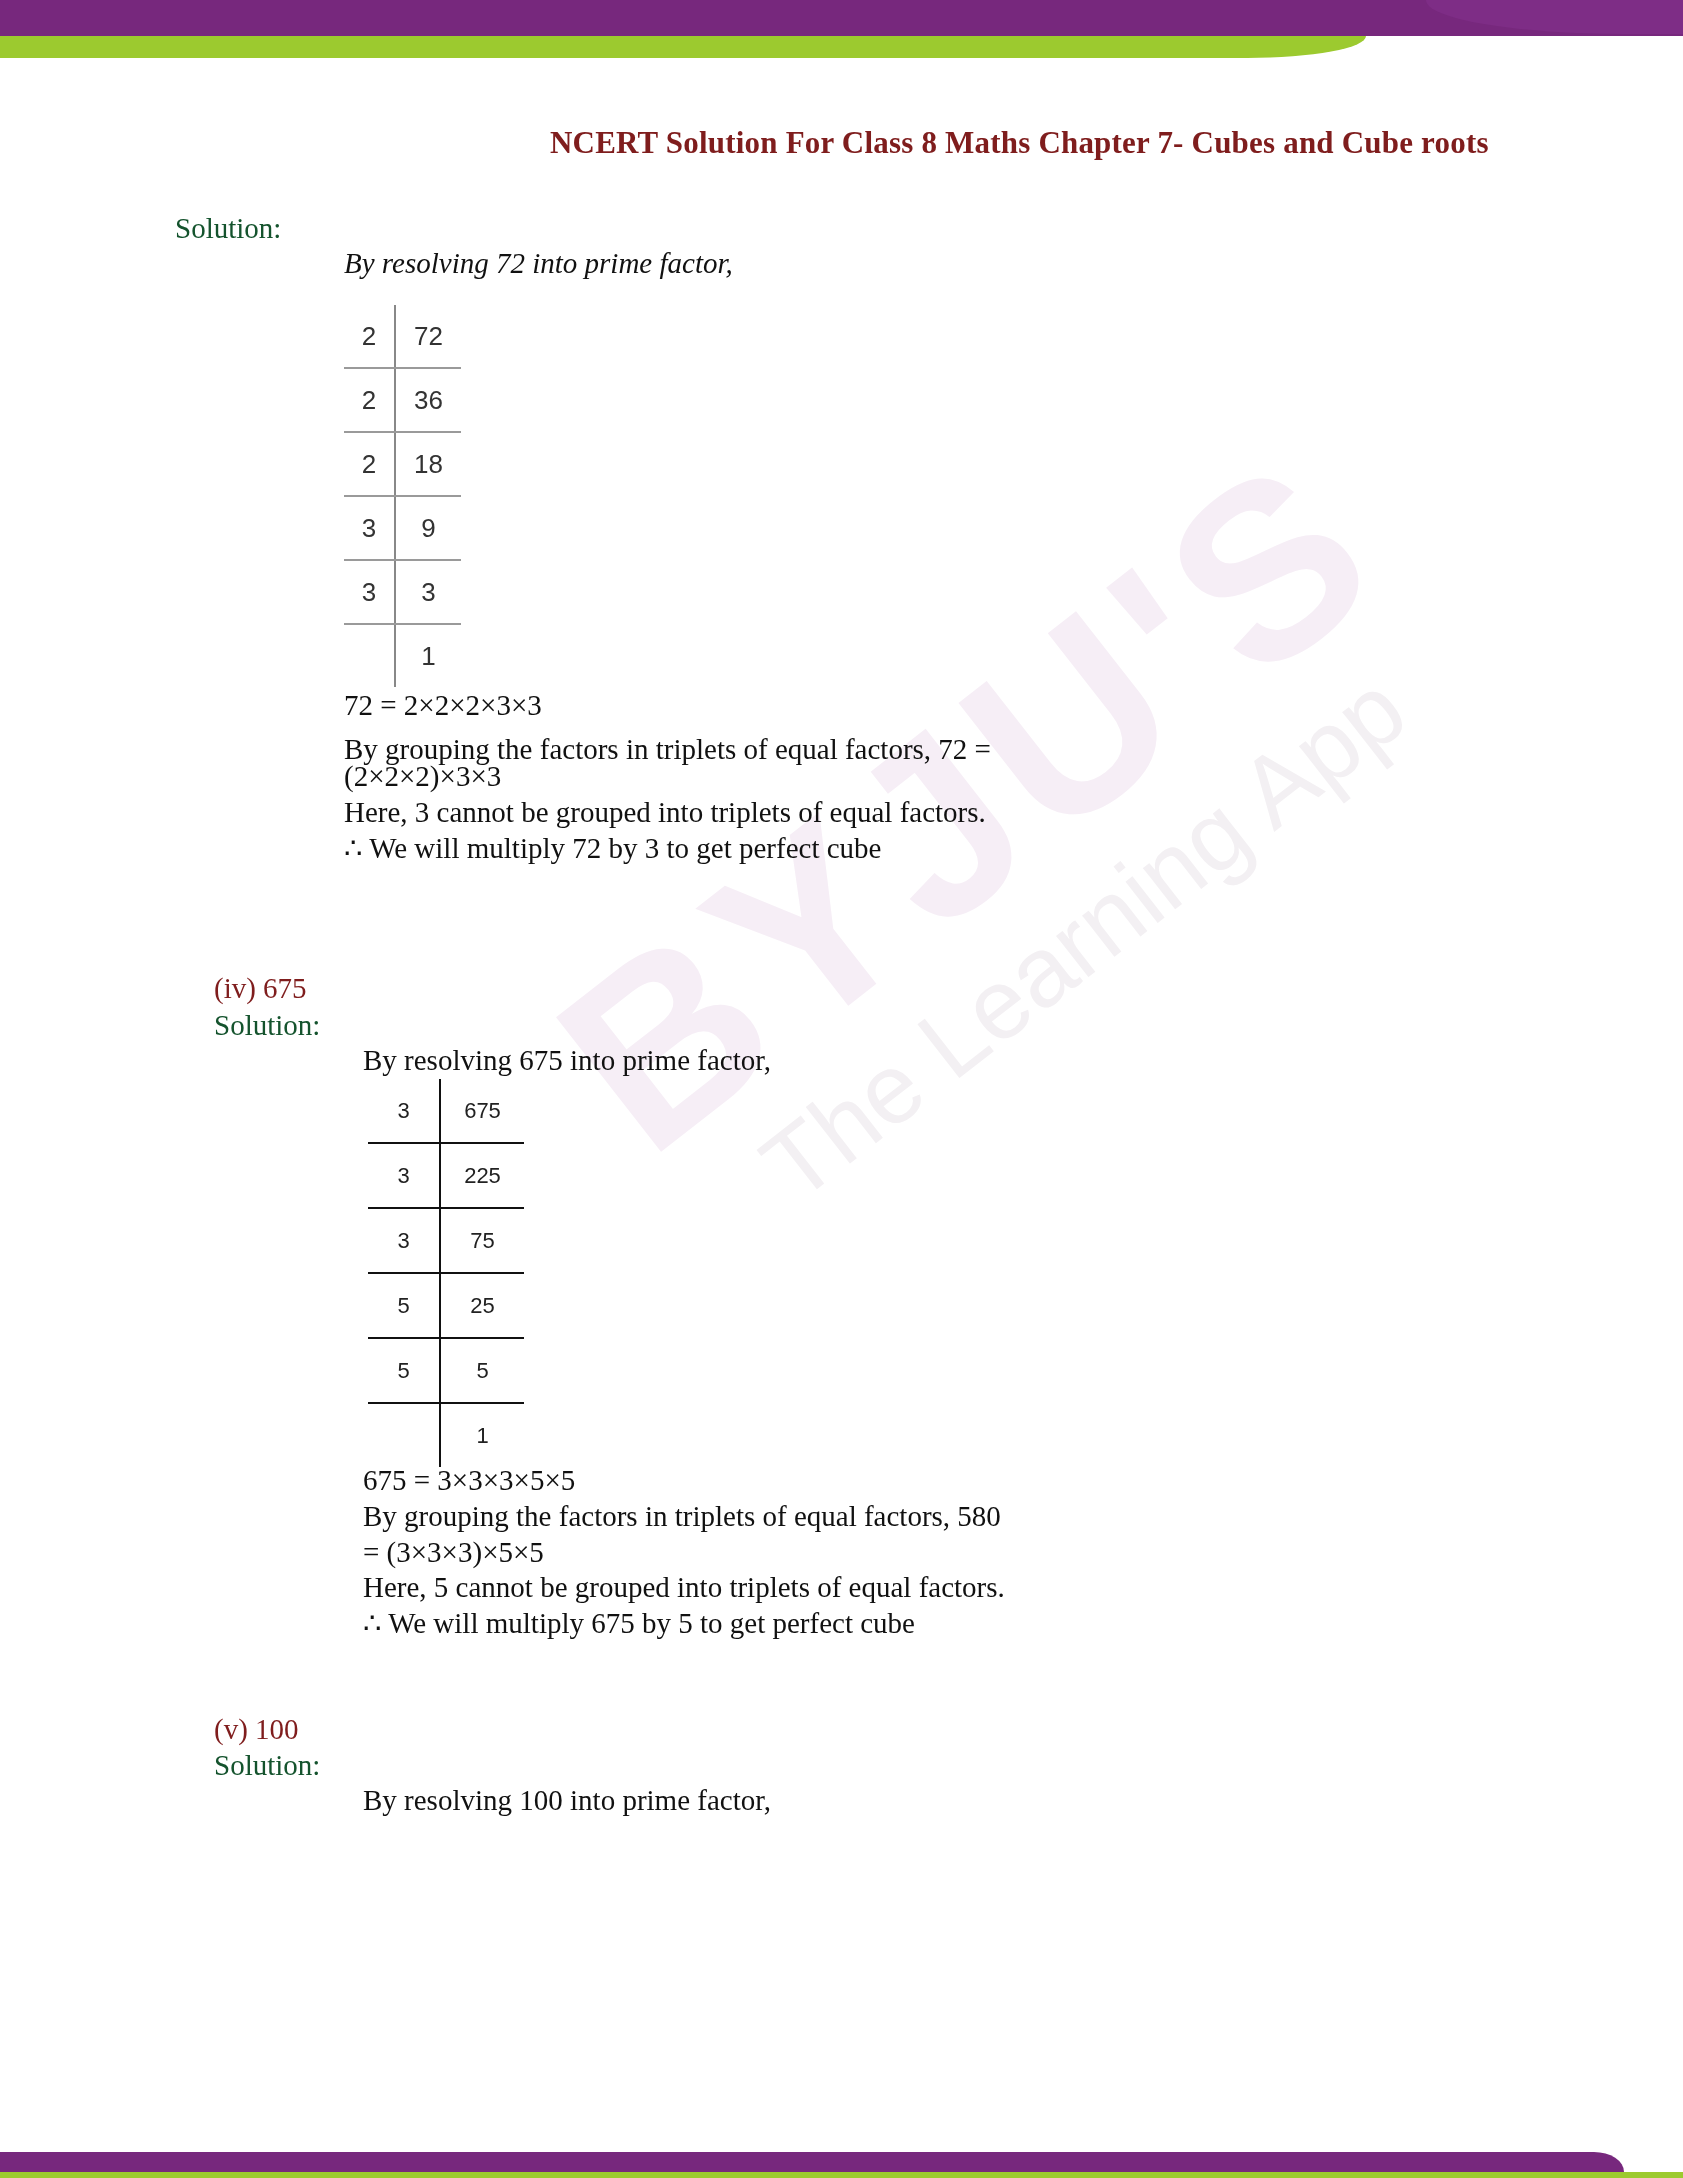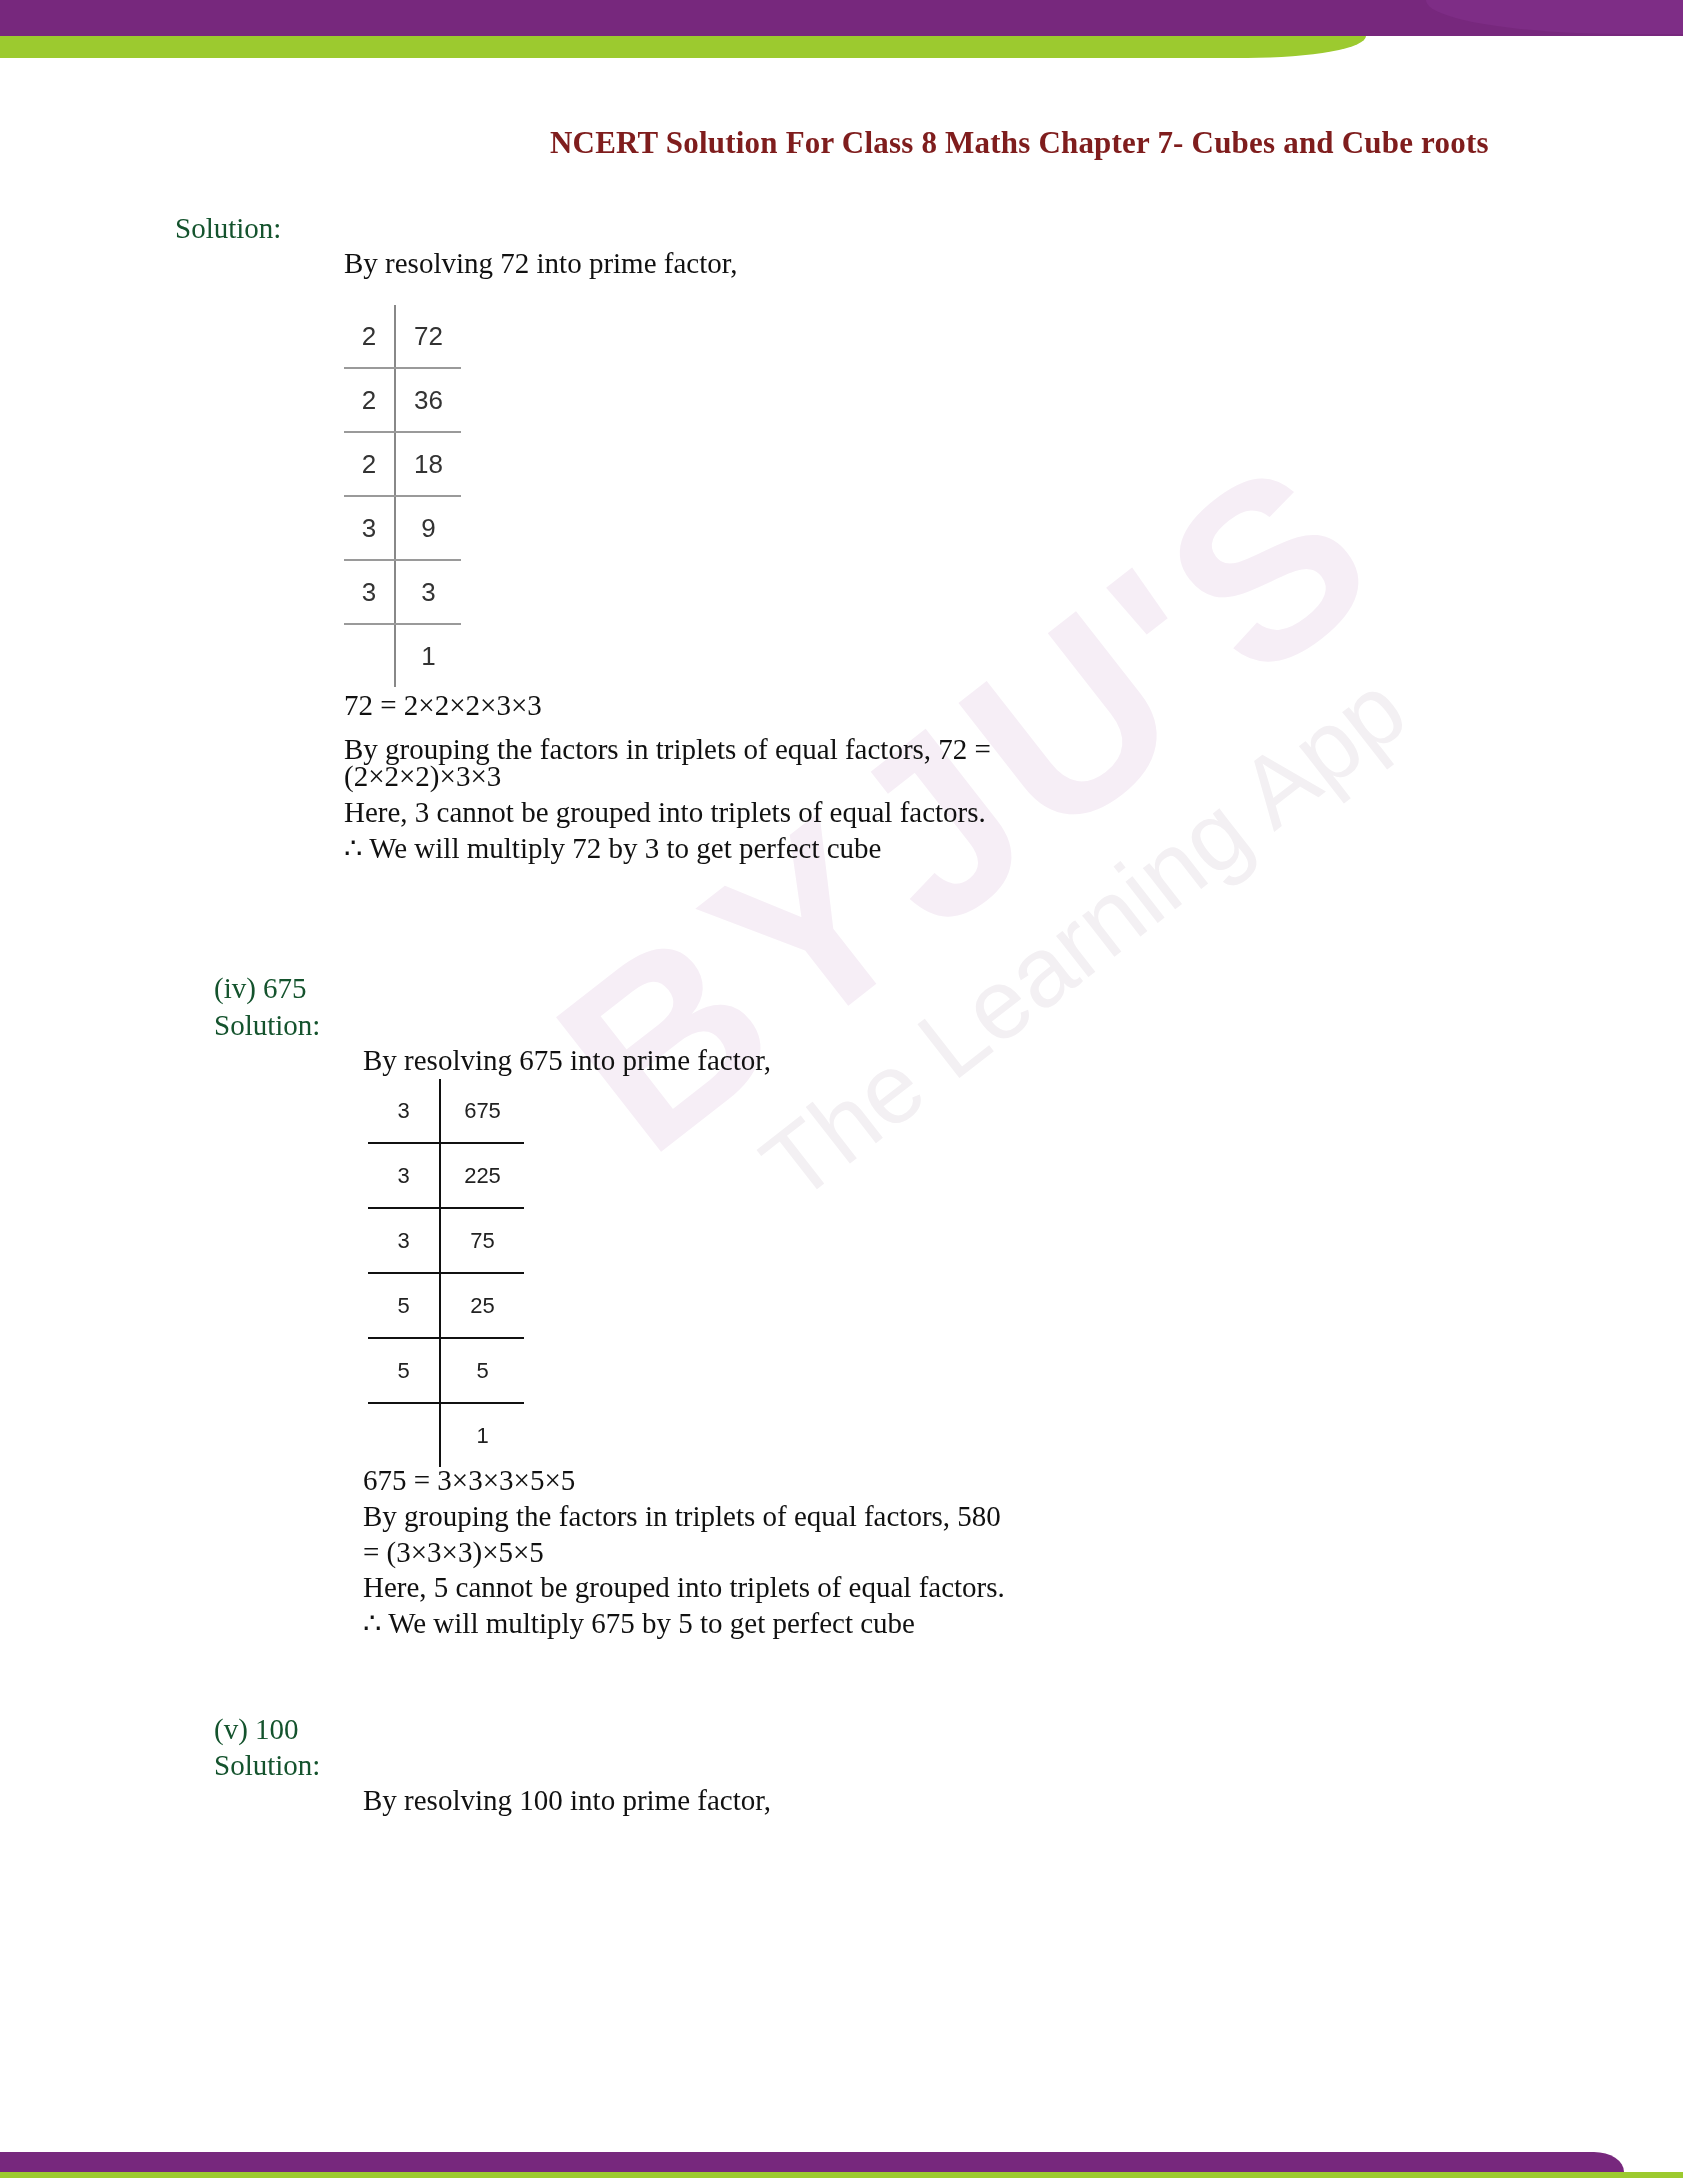--- a/index.html
+++ b/index.html
@@ -18,21 +18,21 @@
   .watermark { position:absolute; left:554px; top:693px; width:891px; height:693px; pointer-events:none; }
   .wm-text { position:absolute; font-family:"Liberation Sans","DejaVu Sans",sans-serif; font-weight:bold;
              color:#f6eef6; transform:rotate(-38deg); transform-origin:left bottom; white-space:nowrap; }
   .wm-main { left:129px; top:228px; font-size:248px; letter-spacing:10px; }
   .wm-sub { left:257px; top:416px; font-size:99px; font-weight:normal; color:#f3f0f3; }
 
   .page-title { position:absolute; left:550px; top:125px; font-size:31px; font-weight:bold; color:#7f1d1d;
                 letter-spacing:0.2px; }
   .text { position:absolute; font-size:29px; line-height:36px; white-space:nowrap; }
   .green { color:#14532d; }
-  .q-label { position:absolute; font-size:29px; color:#14532d; }
+  .q-label { position:absolute; font-size:29px; color:#7f1d1d; }
 
   .ladder { position:absolute; border-collapse:collapse; font-family:"Liberation Sans","DejaVu Sans",sans-serif; }
   .ladder td { padding:0; text-align:center; }
   .ladder1 td { height:62px; font-size:26px; color:#333; }
   .ladder1 td.div { width:50px; border-right:2px solid #888; }
   .ladder1 td.quot { width:65px; }
   .ladder1 tr.row td { border-bottom:2px solid #9a9a9a; }
   .ladder2 td { height:63px; font-size:22px; color:#222; }
   .ladder2 td.div { width:71px; border-right:2px solid #111; }
   .ladder2 td.quot { width:83px; }
@@ -48,21 +48,21 @@
 <div class="bottom-green"></div>
 
 <div class="watermark">
   <div class="wm-text wm-main">BYJU'S</div>
   <div class="wm-text wm-sub">The Learning App</div>
 </div>
 
 <div class="page-title">NCERT Solution For Class 8 Maths Chapter 7- Cubes and Cube roots</div>
 
 <div class="text green" style="left:175px; top:210px;">Solution:</div>
-<div class="text" style="left:344px; top:245px;">By resolving 72 into prime factor,</div>
+<div class="text" style="left:344px; top:245px;font-style:italic;">By resolving 72 into prime factor,</div>
 
 <table class="ladder ladder1" style="left:344px; top:305px;">
   <tbody>
       <tr class="row">
         <td class="div">2</td>
         <td class="quot">72</td>
       </tr>
   <tr class="row">
         <td class="div">2</td>
         <td class="quot">36</td>

